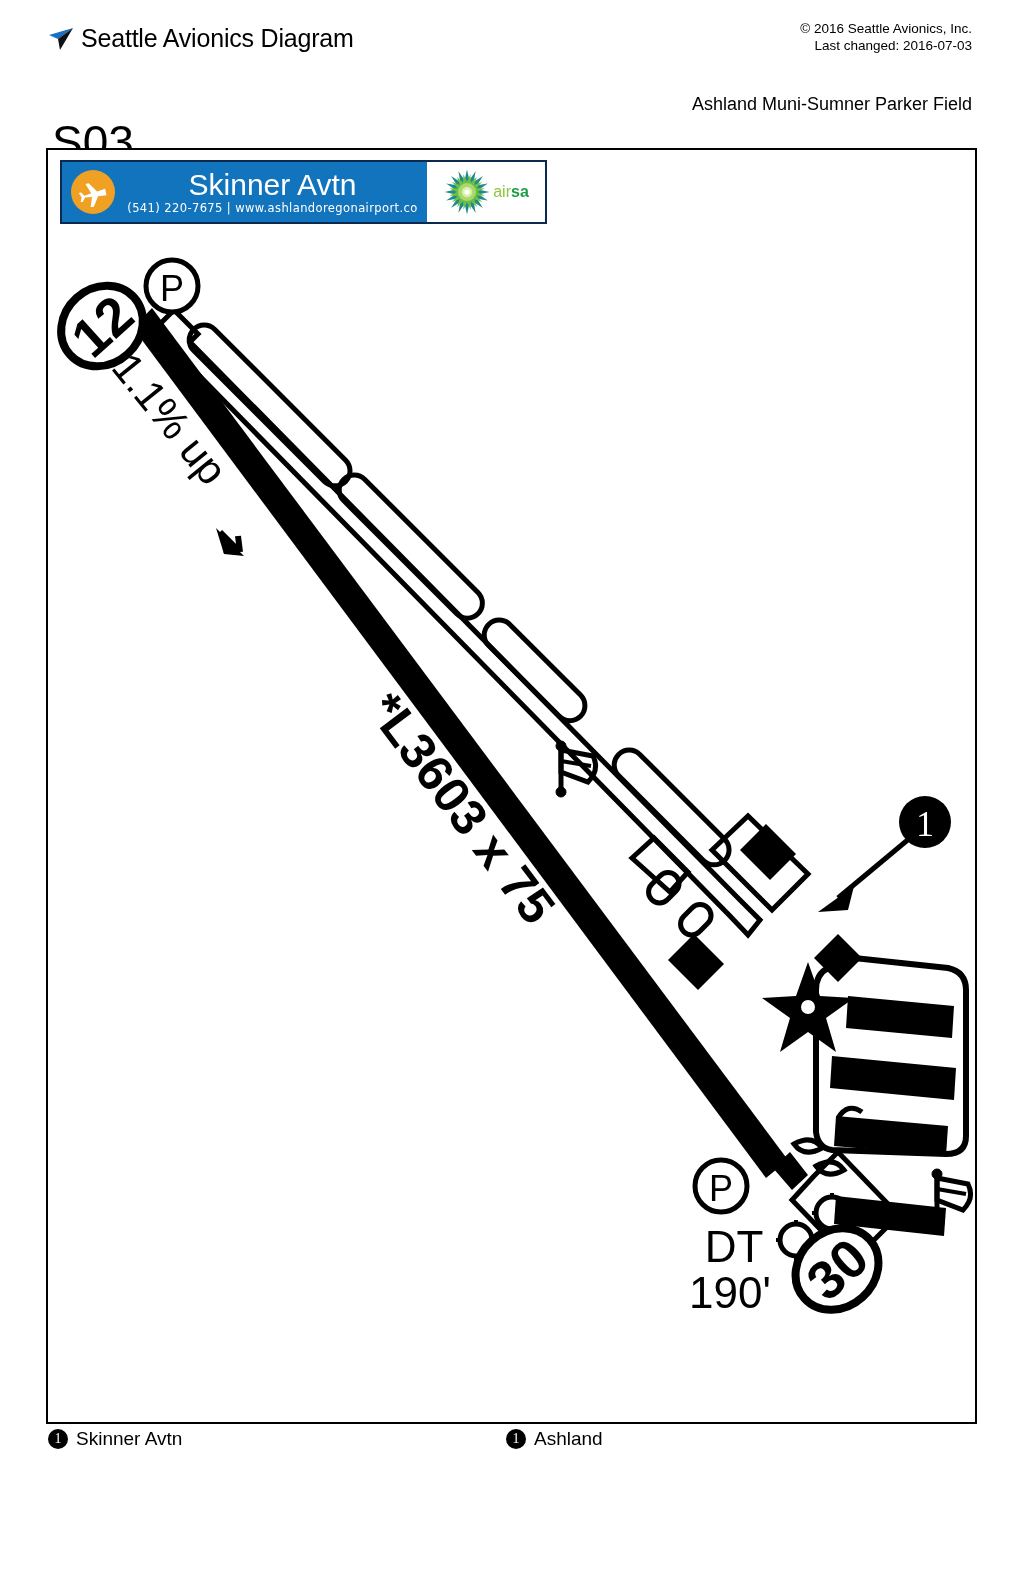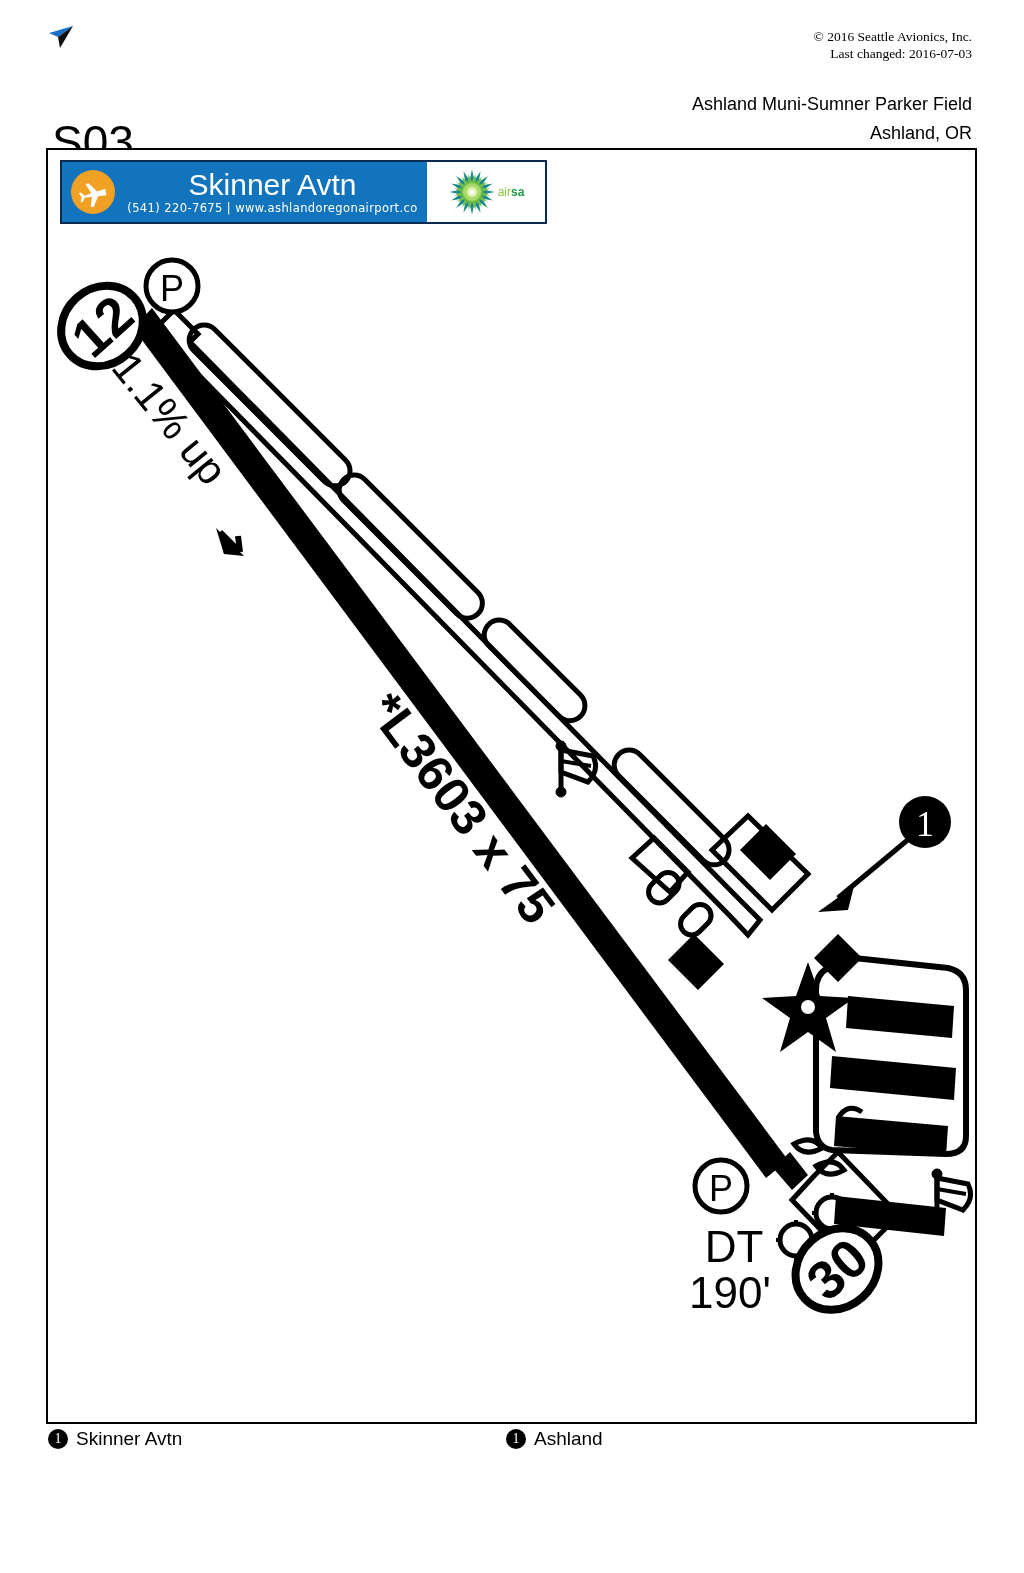--- a/index.html
+++ b/index.html
@@ -30,25 +30,24 @@
     gap: 7px;
   }
   #brand-icon { width: 26px; height: 26px; display:block; }
   #brand-title {
     font-size: 25px;
     letter-spacing: -0.2px;
     white-space: nowrap;
   }
   #copyright-block {
     position: absolute;
-    right: 52px; top: 28px;
+    right: 52px; top: 20px;
     text-align: right;
     font-size: 13.5px;
     line-height: 17px;
-    font-family: Liberation Serif, serif;
   }
 
   
   #ident-code {
     position: absolute;
     left: 52px; top: 88px;
     font-size: 46px;
     letter-spacing: 0px;
     margin-top: 27px;
   }
@@ -119,21 +118,21 @@
   #ad-logo-box {
     width: 118px;
     background: #ffffff;
     flex: none;
     display: flex;
     align-items: center;
     justify-content: center;
     gap: 2px;
   }
   #ad-logo-mark { width: 48px; height: 48px; display:block; }
-  #ad-logo-word { font-size: 12px; white-space: nowrap; text-align: center; }
+  #ad-logo-word { font-size: 16px; white-space: nowrap; text-align: center; }
   #ad-logo-word .w1 { color: #8cc63f; }
   #ad-logo-word .w2 { color: #1e9c4a; font-weight: bold; }
 
   
   #airport-map {
     position: absolute;
     left: 0; top: 0;
     width: 927px; height: 1272px;
     display: block;
   }
@@ -168,31 +167,31 @@
 <body>
 
 <div id="header-bar">
   <div id="brand-block">
     <span id="brand-icon-wrap">
       <svg id="brand-icon" viewBox="0 0 26 26" xmlns="http://www.w3.org/2000/svg">
         <path d="M1 9 L25 2 L10 13 Z" fill="#1a6fc4"></path>
         <path d="M10 13 L25 2 L12 24 Z" fill="#111111"></path>
       </svg>
     </span>
+    <span id="brand-title">Seattle Avionics Diagram</span>
   </div>
   <div id="copyright-block">
     <div>© 2016 Seattle Avionics, Inc.</div>
     <div>Last changed: 2016-07-03</div>
   </div>
 </div>
 
 <div id="ident-code">S03</div>
 <div id="airport-title-block">
   <div>Ashland Muni-Sumner Parker Field</div>
-  <div>Ashland, OR</div>
 </div>
 
 <div id="diagram-frame">
 
   <svg id="airport-map" viewBox="0 0 927 1272" xmlns="http://www.w3.org/2000/svg">
 
     <g fill="none" stroke="#000" stroke-width="5">
       <path d="M 108 178 L 126 160 L 150 184 L 142 192 L 690 748 L 712 770 L 700 785 L 682 766 L 132 206 Z"></path>
     </g>
     <g fill="none" stroke="#000" stroke-width="5">

